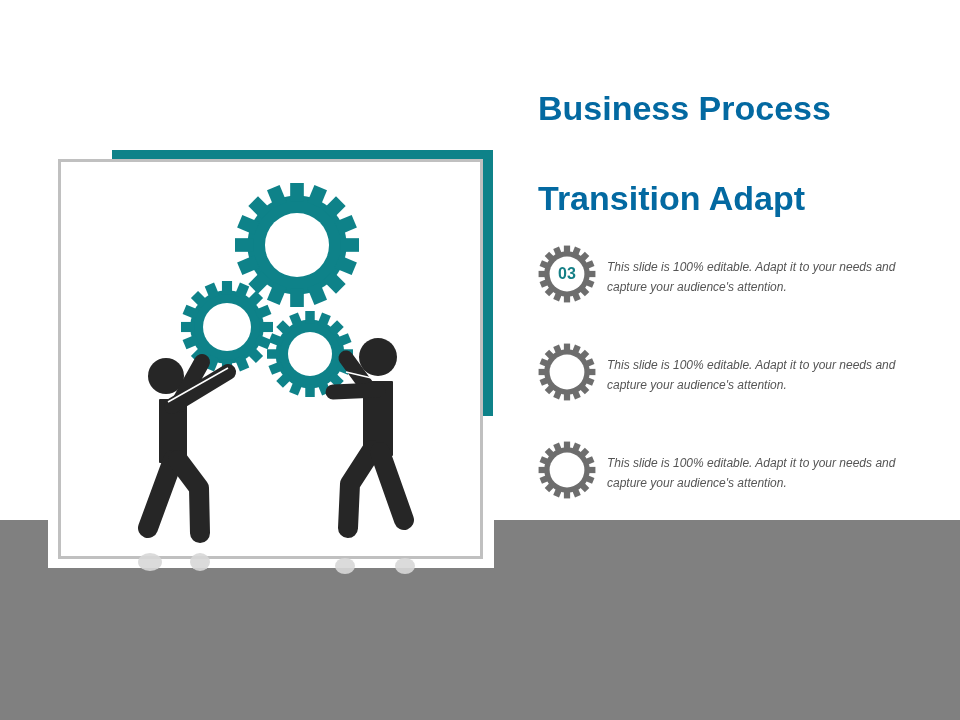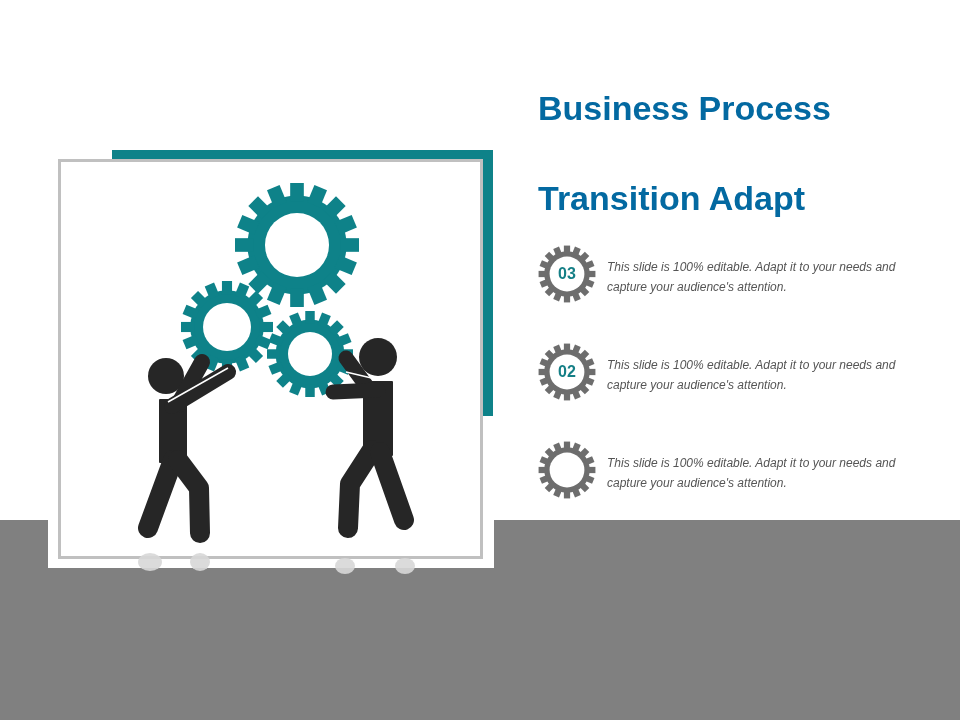--- a/index.html
+++ b/index.html
@@ -104,21 +104,20 @@
   <div class="desc">This slide is 100% editable. Adapt it to your needs and capture your audience's attention.</div>
 </div>
 
 <div class="item" style="top:343px;">
   <svg class="gear" viewBox="-1 -1 2 2">
     <g fill="#6d6d6d">
         <use href="#cog" transform="scale(0.98)"></use>
       </g>
     <circle r="0.6" fill="#ffffff"></circle>
   </svg>
-  <div class="num">02</div>
   <div class="desc">This slide is 100% editable. Adapt it to your needs and capture your audience's attention.</div>
 </div>
 
 <div class="item" style="top:441px;">
   <svg class="gear" viewBox="-1 -1 2 2">
     <g fill="#6d6d6d">
         <use href="#cog" transform="scale(0.98)"></use>
       </g>
     <circle r="0.6" fill="#ffffff"></circle>
   </svg>

